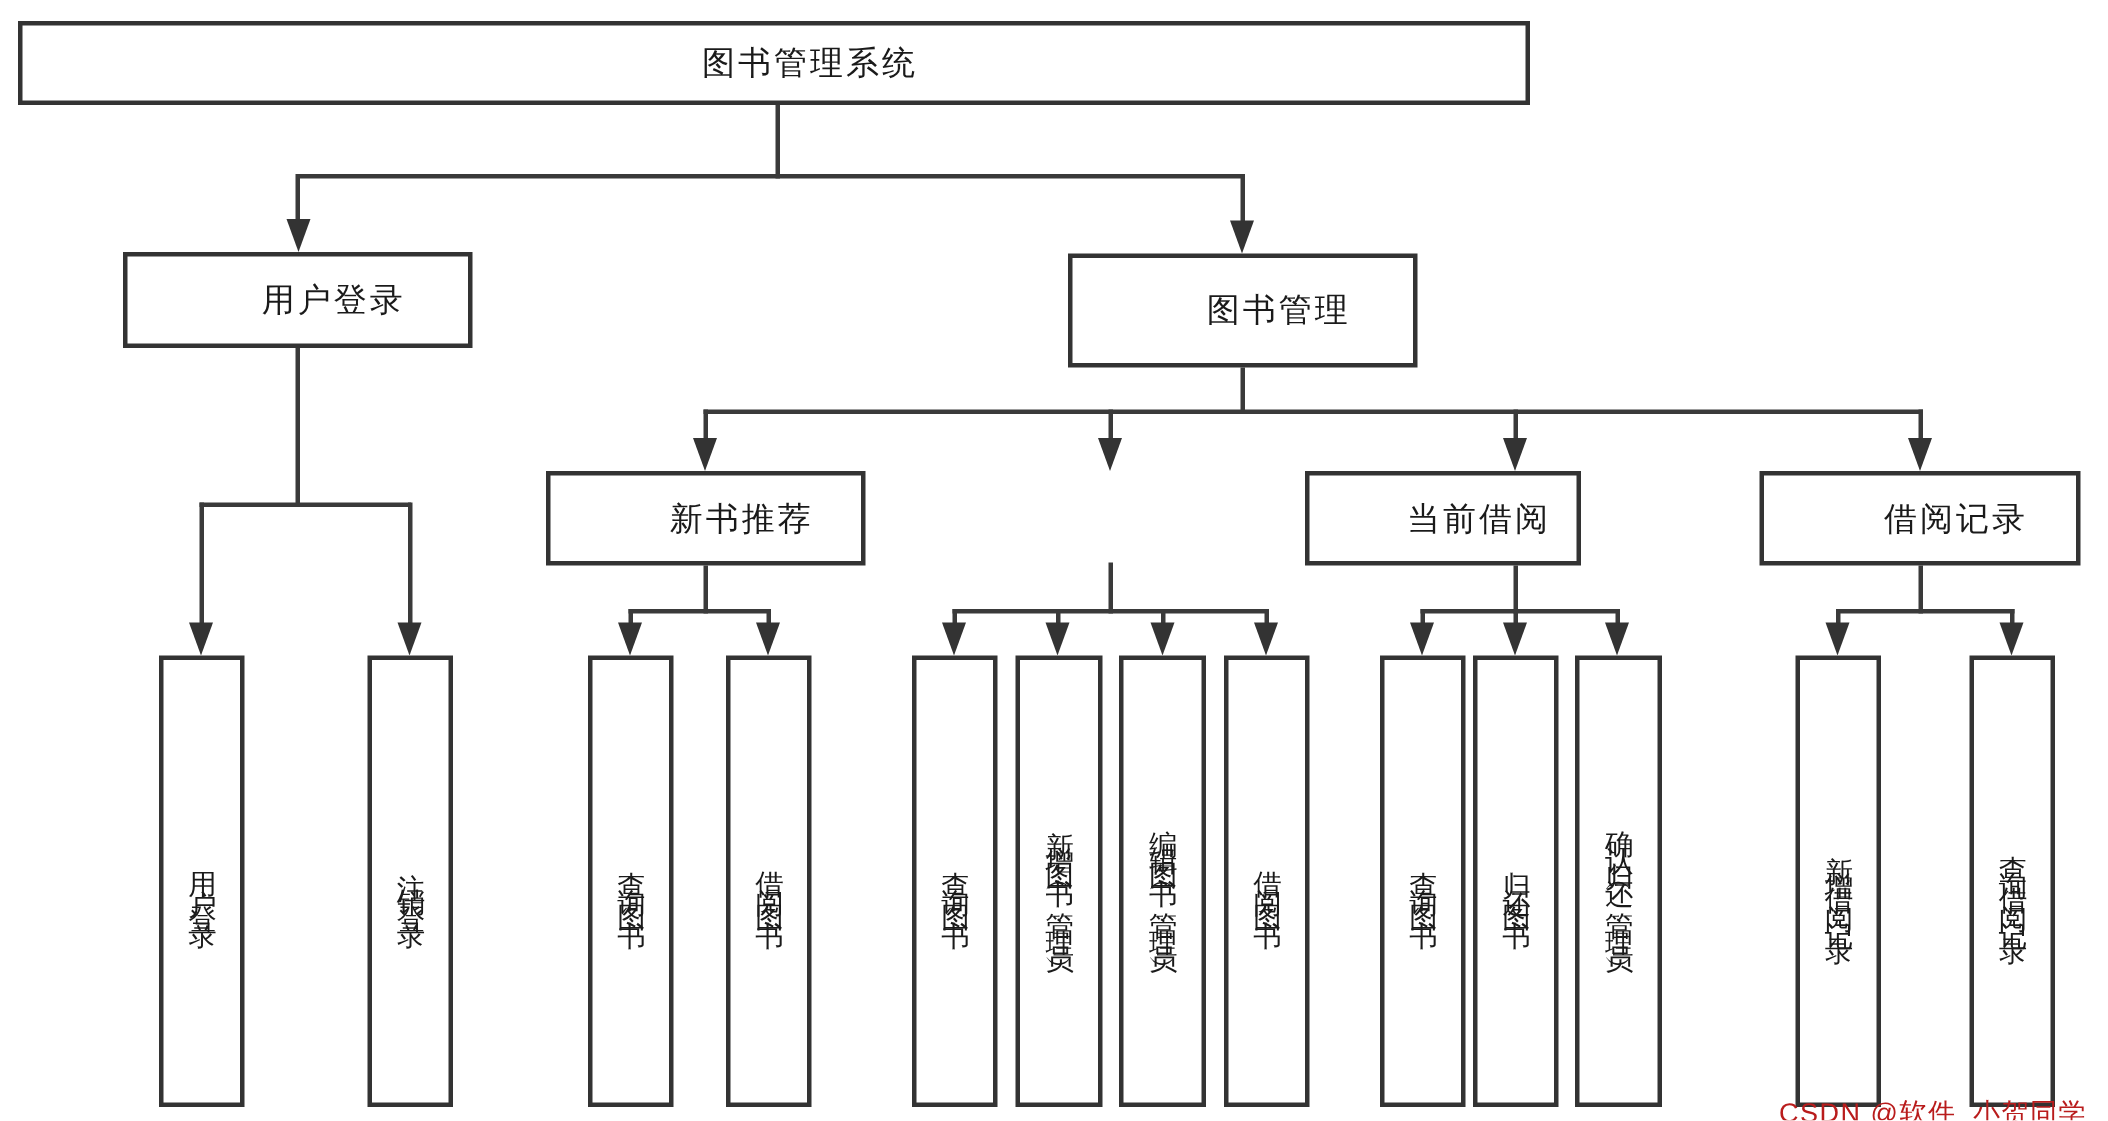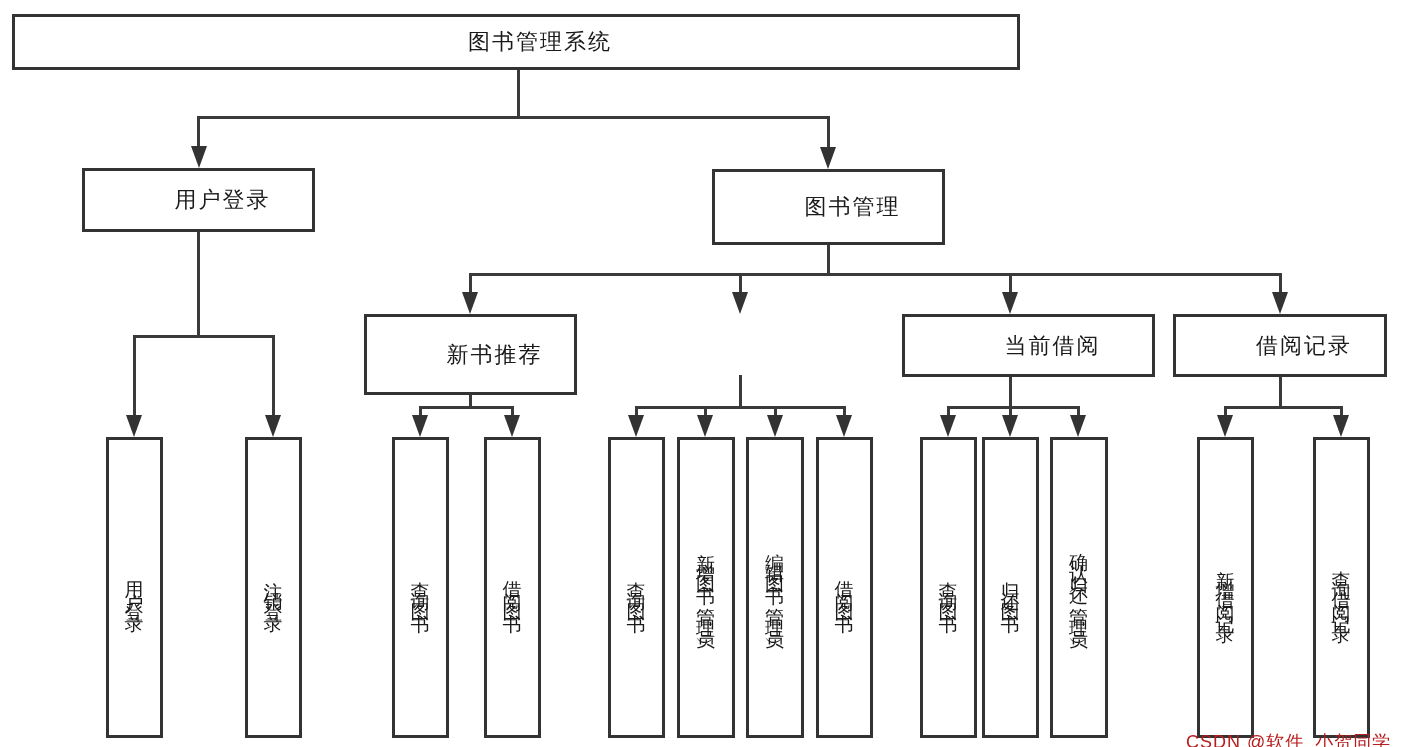--- a/index.html
+++ b/index.html
@@ -87,24 +87,24 @@
   <div class="hline" style="left:469px; top:273px; width:813px;"></div>
   <div class="vline" style="left:469px; top:273px; height:20px;"></div>
   <div class="arrow" style="left:462px; top:292px;"></div>
   <div class="vline" style="left:739px; top:273px; height:20px;"></div>
   <div class="arrow" style="left:732px; top:292px;"></div>
   <div class="vline" style="left:1009px; top:273px; height:20px;"></div>
   <div class="arrow" style="left:1002px; top:292px;"></div>
   <div class="vline" style="left:1279px; top:273px; height:20px;"></div>
   <div class="arrow" style="left:1272px; top:292px;"></div>
 
-  <div class="box hbox" style="left:364px; top:314px; width:213px; height:81px;align-items:center;">
+  <div class="box hbox" style="left:364px; top:314px; width:213px; height:63px;align-items:center;">
     <span>新书推荐</span>
   </div>
-  <div class="box hbox" style="left:902px; top:314px; width:253px; height:63px;">
+  <div class="box hbox" style="left:870px; top:314px; width:184px; height:63px;">
     <span>当前借阅</span>
   </div>
   <div class="box hbox" style="left:1173px; top:314px; width:214px; height:63px;">
     <span>借阅记录</span>
   </div>
 
   <div class="vline" style="left:469px; top:375px; height:34px;"></div>
   <div class="hline" style="left:419px; top:406px; width:95px;"></div>
   <div class="vline" style="left:419px; top:406px; height:10px;"></div>
   <div class="arrow" style="left:412px; top:415px;"></div>

